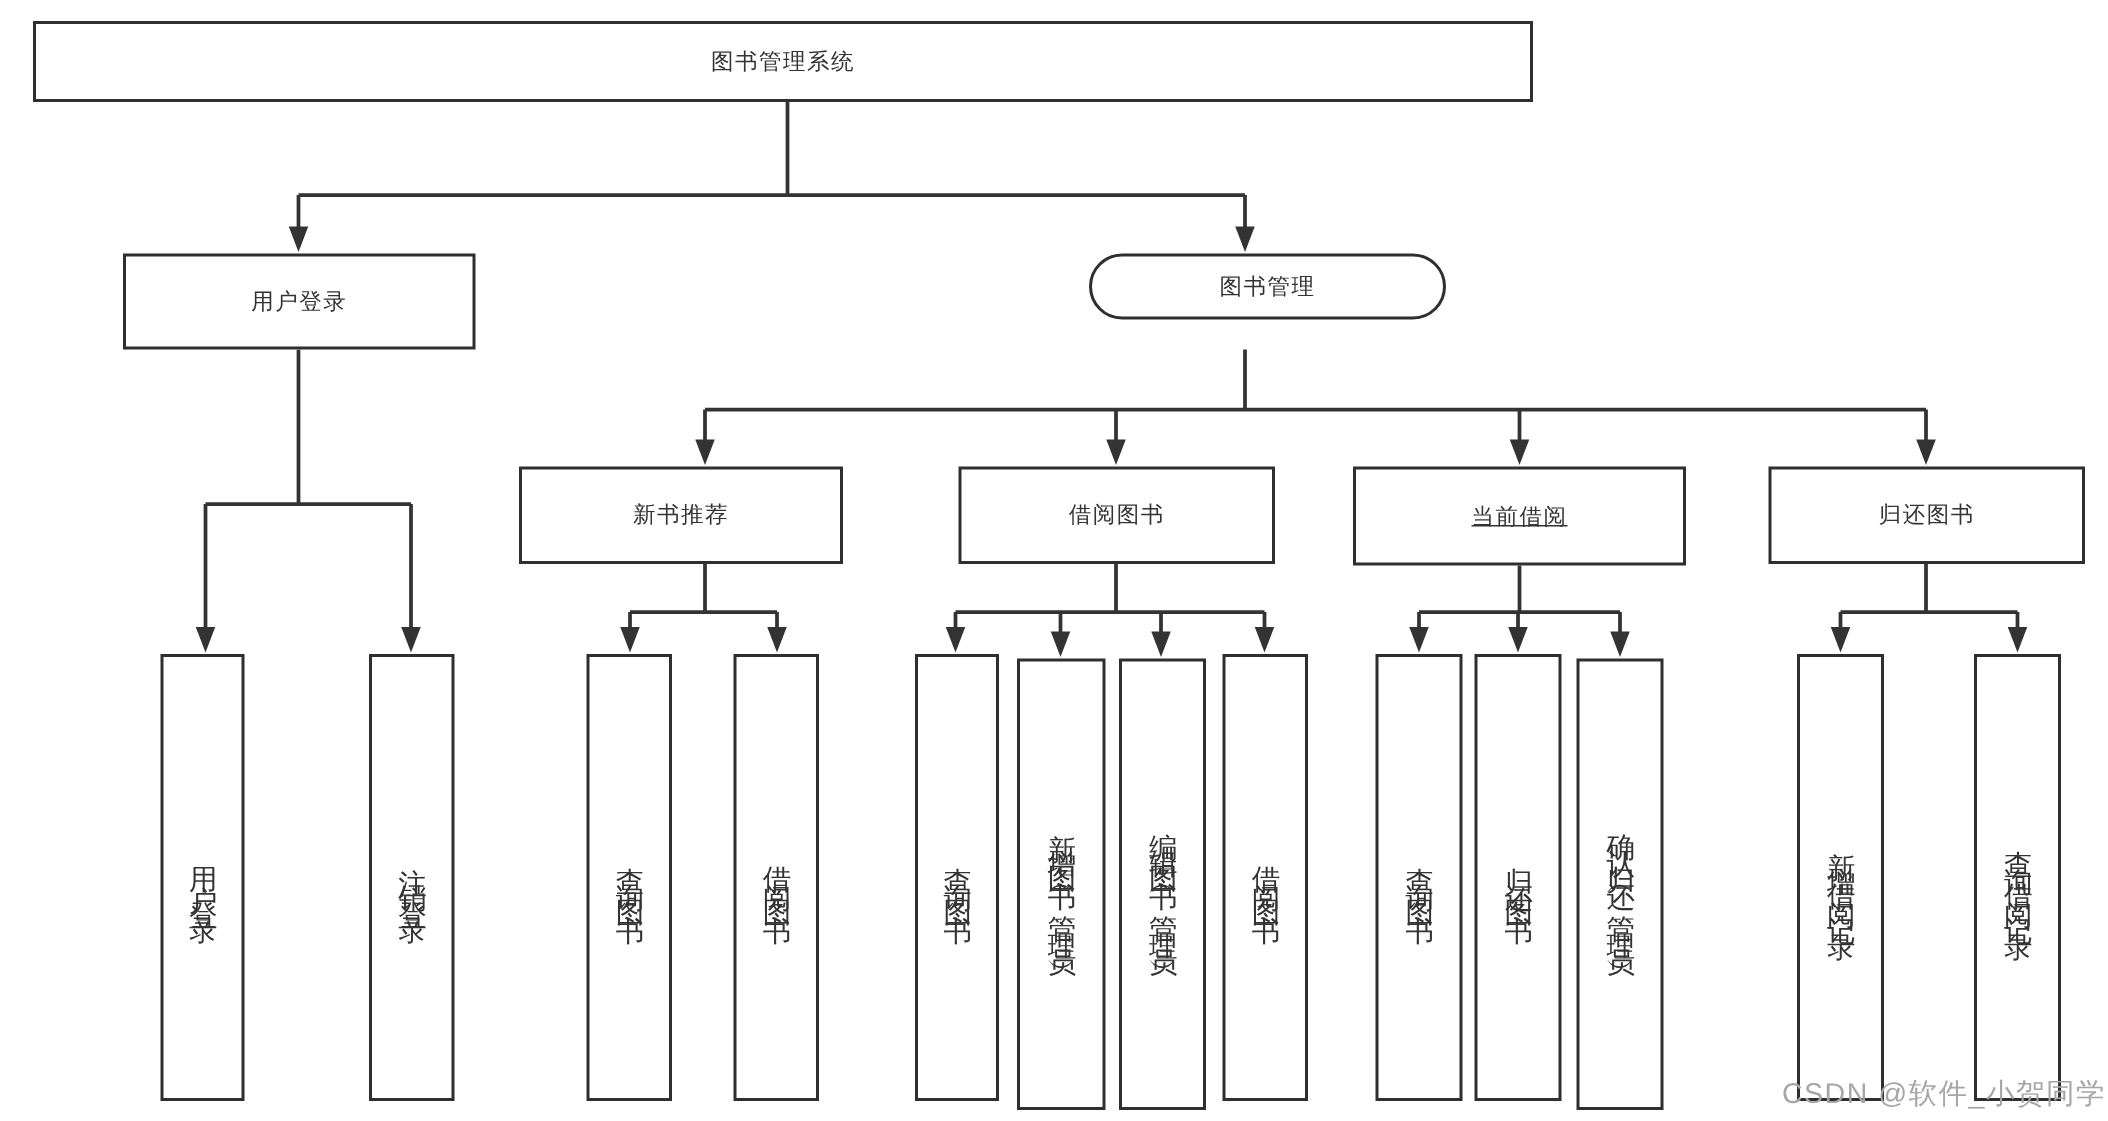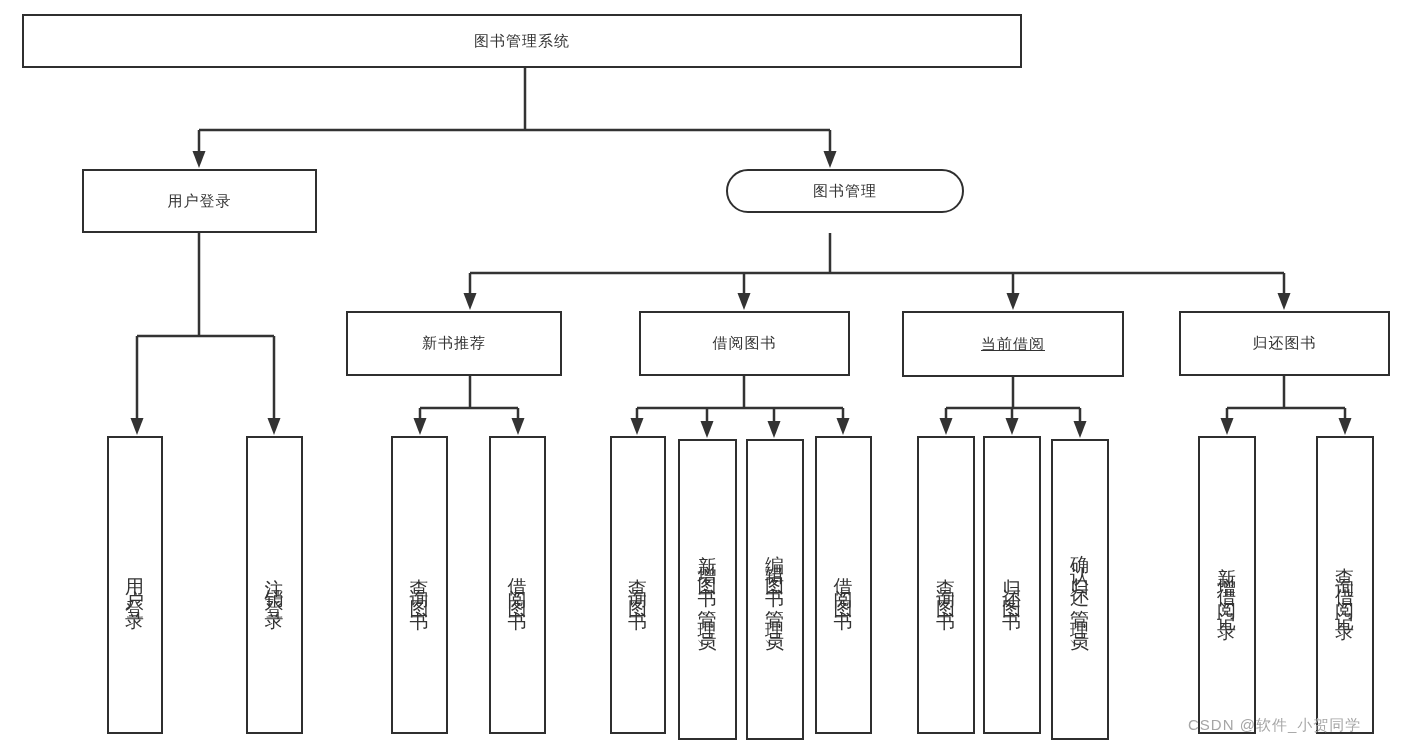--- a/index.html
+++ b/index.html
@@ -15,21 +15,21 @@
   .vbox{
     position:absolute;z-index:2;background:#ffffff;
     border:2.5px solid #2f2f2f;box-sizing:border-box;
     display:flex;align-items:center;justify-content:center;
   }
   .vbox span{
     writing-mode:vertical-rl;text-orientation:mixed;
     font-size:19px;color:#333333;letter-spacing:11px;line-height:1;
   }
   .watermark{
-    position:absolute;z-index:3;font-size:15px;color:#a6a6a6;
+    position:absolute;z-index:3;font-size:19px;color:#a6a6a6;
     letter-spacing:1px;white-space:nowrap;
   }
 </style>
 </head>
 <body>
 
 <div id="stage">
 
   <svg class="connectors" width="1405" height="747" viewBox="0 0 1405 747">
     <g stroke="#333333" stroke-width="2.5" fill="none">

